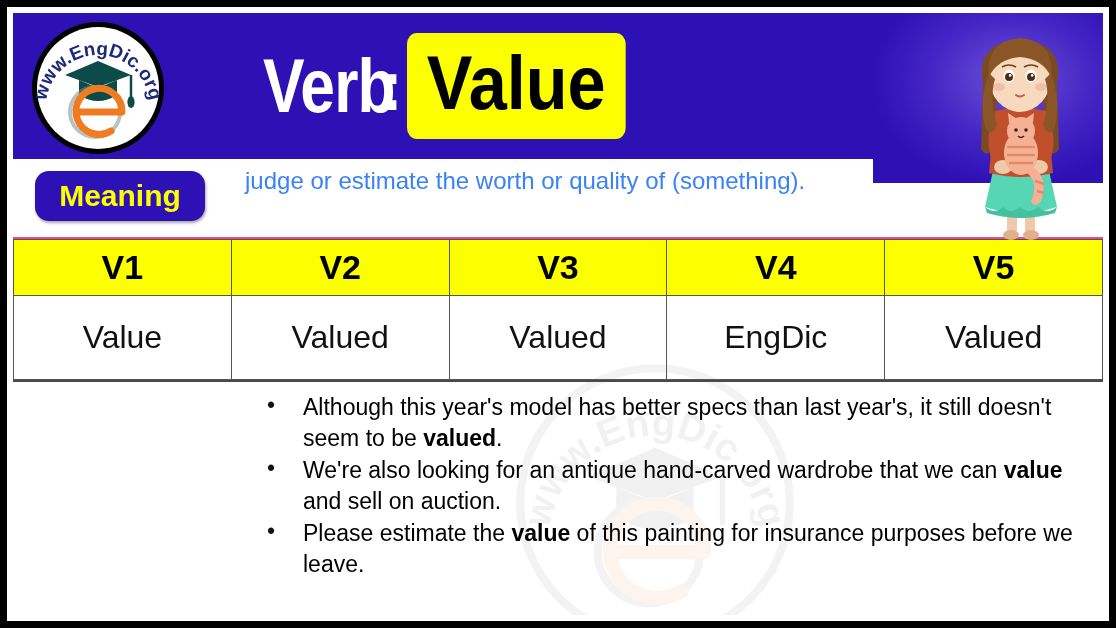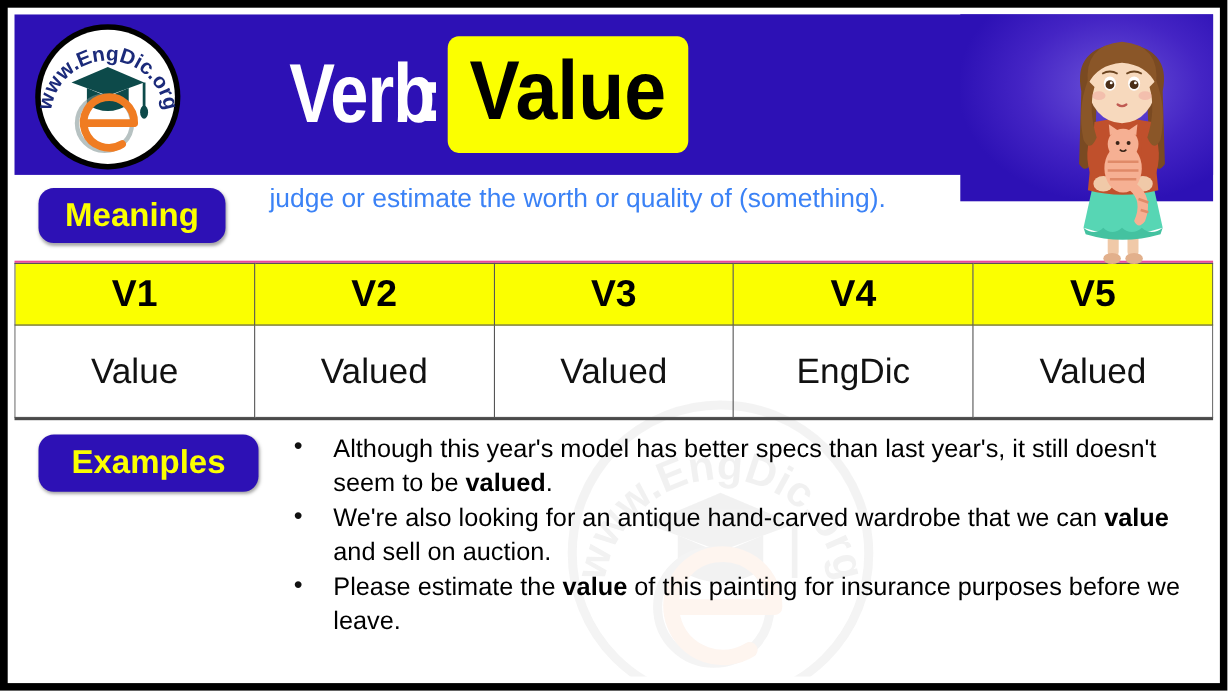--- a/index.html
+++ b/index.html
@@ -378,21 +378,20 @@
           <td>Value</td>
           <td>Valued</td>
           <td>Valued</td>
           <td>EngDic</td>
           <td>Valued</td>
         </tr>
       </tbody>
     </table>
 
     <div id="examples-row">
-      <span class="badge" id="examples-badge">Examples</span>
       <ul id="examples-list">
         <li>Although this year's model has better specs than last year's, it still doesn't seem to be <b>valued</b>.</li>
         <li>We're also looking for an antique hand-carved wardrobe that we can <b>value</b> and sell on auction.</li>
         <li>Please estimate the <b>value</b> of this painting for insurance purposes before we leave.</li>
       </ul>
     </div>
 
   </div>
 </div>
 

